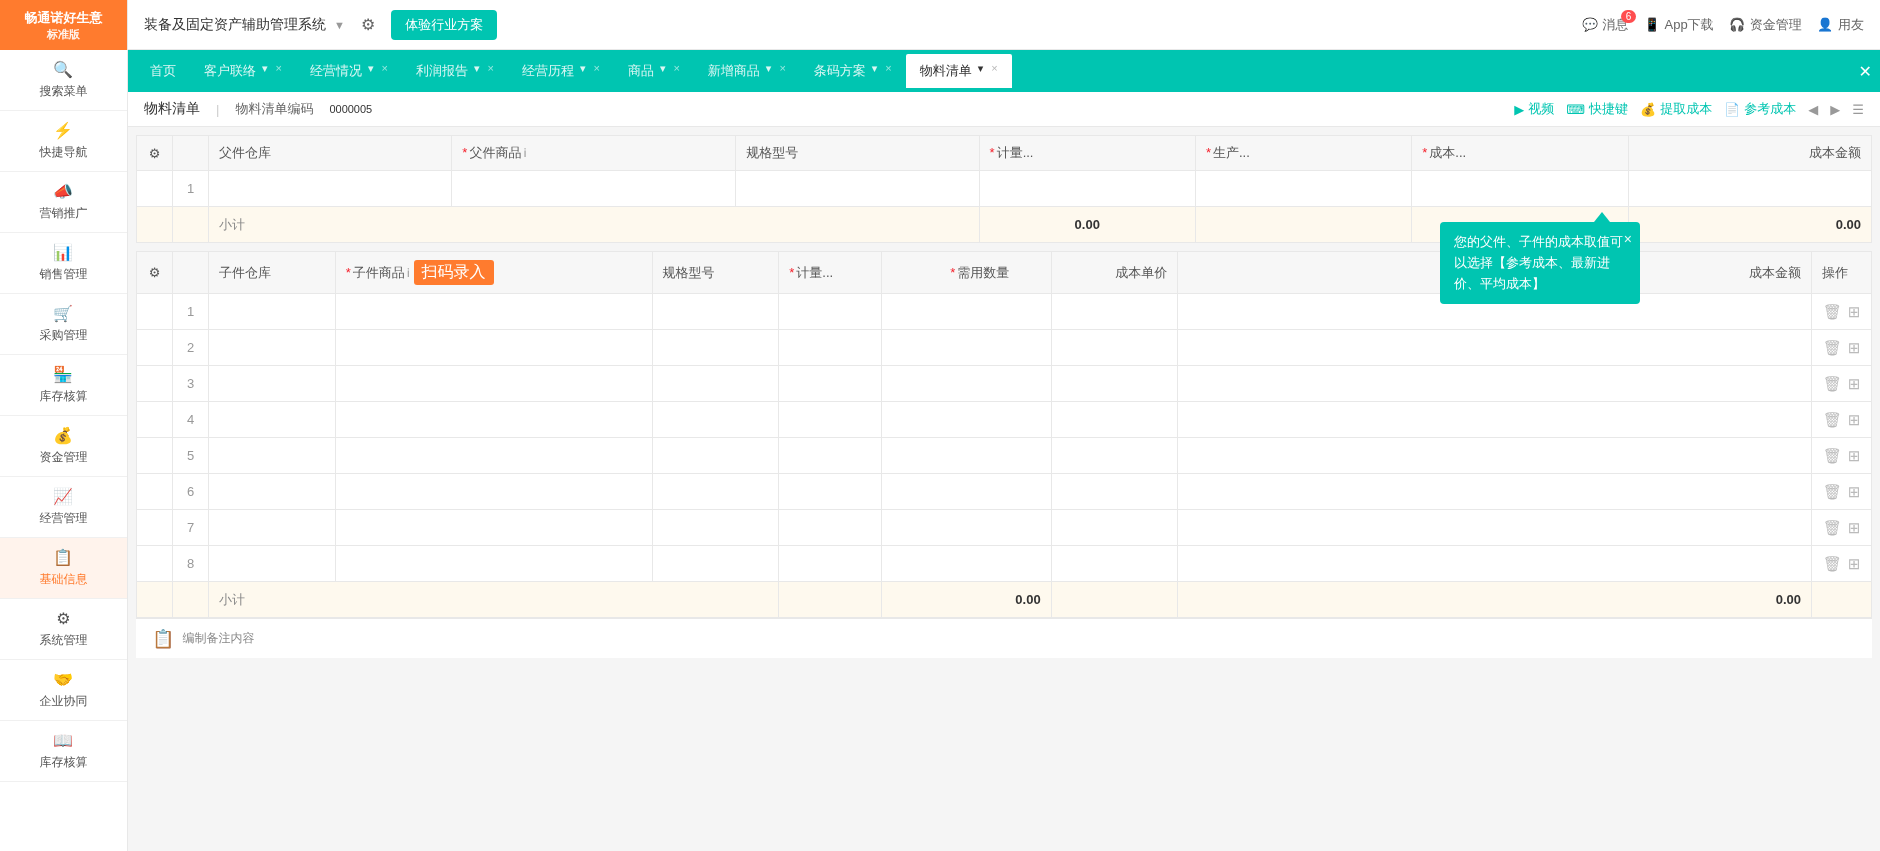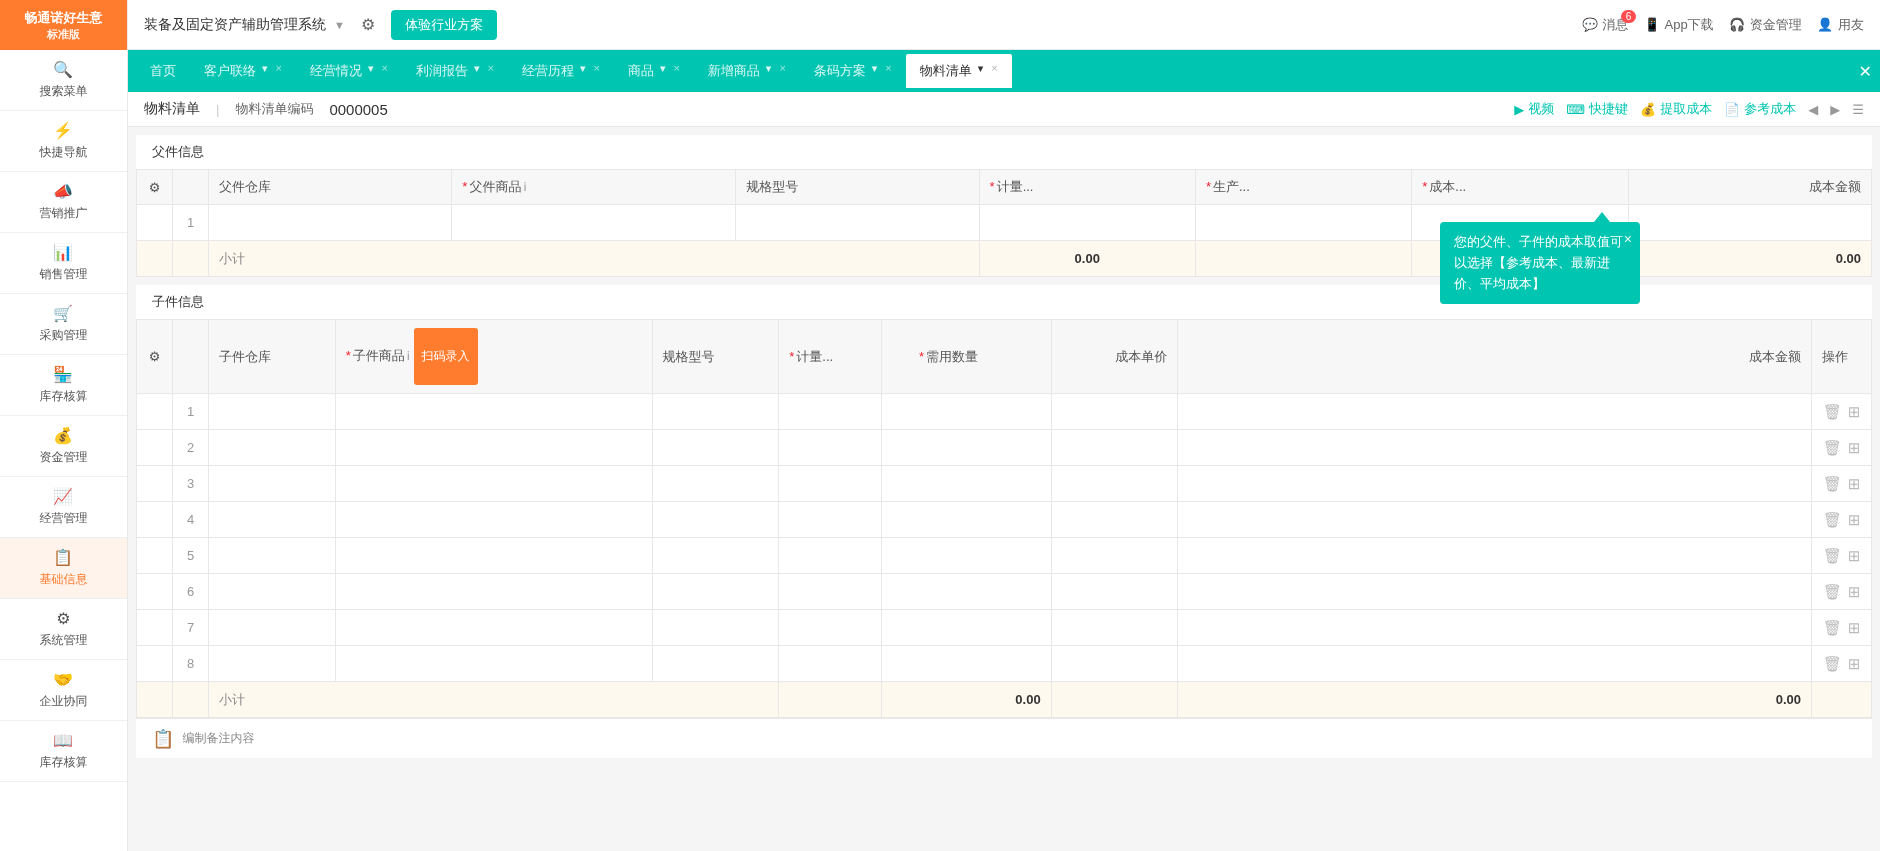--- a/index.html
+++ b/index.html
@@ -168,21 +168,21 @@
       justify-content: space-between;
     }
     .breadcrumb-left {
       display: flex;
       align-items: center;
       gap: 16px;
     }
     .breadcrumb-title { color: #333; font-size: 14px; font-weight: 500; }
     .breadcrumb-sep { color: #ccc; }
     .doc-label { color: #666; font-size: 13px; }
-    .doc-number { color: #333; font-size: 15px; font-weight: 500; }
+    .doc-number { color: #333; font-size: 11px; font-weight: 500; }
     .breadcrumb-right {
       display: flex;
       align-items: center;
       gap: 12px;
       color: #666;
       font-size: 13px;
     }
     .breadcrumb-action {
       display: flex;
       align-items: center;
@@ -265,22 +265,22 @@
     }
     .required-star { color: #f5222d; margin-right: 2px; }
     .action-icons { display: flex; gap: 6px; justify-content: center; }
     .action-icon { color: #bbb; cursor: pointer; font-size: 15px; }
 
     .scan-btn {
       background: #ff7b2e;
       color: #fff;
       border: none;
       border-radius: 3px;
-      padding: 20px 8px;
-      font-size: 12px;
+      padding: 2px 8px;
+      font-size: 16px;
       cursor: pointer;
     }
 
     .bottom-bar {
       background: #fff;
       border-top: 1px solid #e8e8e8;
       padding: 8px 16px;
       display: flex;
       align-items: center;
       gap: 8px;
@@ -468,21 +468,20 @@
 
     <div class="tooltip-box">
       <div class="tooltip-pointer"></div>
       <span class="tooltip-close">×</span>
       <span>您的父件、子件的成本取值可以选择【参考成本、最新进价、平均成本】</span>
     </div>
 
     <div class="page-inner">
 
       <div class="section">
-        <div class="section-title">父件信息</div>
         <table class="data-table">
           <thead>
             <tr>
               <th style="width:36px; text-align:center;">⚙</th>
               <th style="width:36px; text-align:center;"></th>
               <th>父件仓库</th>
               <th><span class="required-star">*</span>父件商品<span class="info-icon">ℹ</span></th>
               <th>规格型号</th>
               <th><span class="required-star">*</span>计量...</th>
               <th><span class="required-star">*</span>生产...</th>
@@ -509,34 +508,33 @@
               <td style="text-align:center; font-weight:bold;">0.00</td>
               <td></td>
               <td></td>
               <td style="text-align:right; font-weight:bold;">0.00</td>
             </tr>
           </tbody>
         </table>
       </div>
 
       <div class="section" style="margin-top:8px;">
-        <div class="section-title">子件信息</div>
         <table class="data-table">
           <thead>
             <tr>
               <th style="width:36px; text-align:center;">⚙</th>
               <th style="width:36px; text-align:center;"></th>
               <th>子件仓库</th>
               <th>
                 <span class="required-star">*</span>子件商品<span class="info-icon">ℹ</span>
                 <button class="scan-btn">扫码录入</button>
               </th>
               <th>规格型号</th>
               <th><span class="required-star">*</span>计量...</th>
-              <th style="text-align:left;padding-left:37px;"><span class="required-star">*</span>需用数量</th>
+              <th style="text-align:center;padding-left:37px;"><span class="required-star">*</span>需用数量</th>
               <th style="text-align:right;">成本单价</th>
               <th style="text-align:right;">成本金额</th>
               <th style="width:60px; text-align:left;">操作</th>
             </tr>
           </thead>
           <tbody id="child-table-body">
           <tr>
       <td style="text-align:center;"></td>
       <td style="text-align:center;color:#999;">1</td>
       <td style="min-width:80px;"></td>

